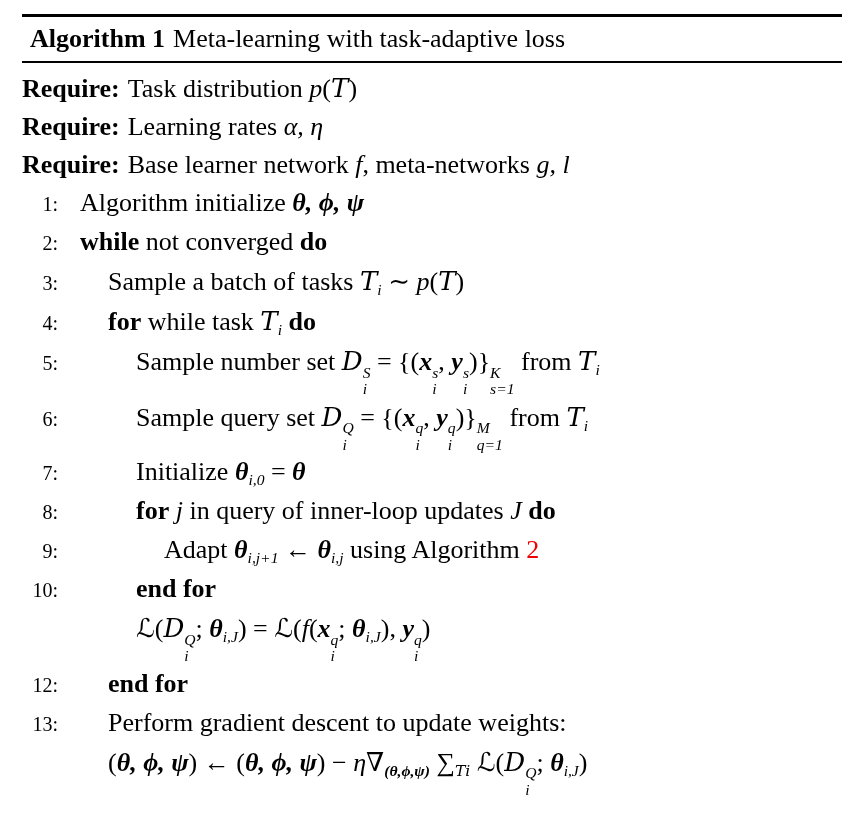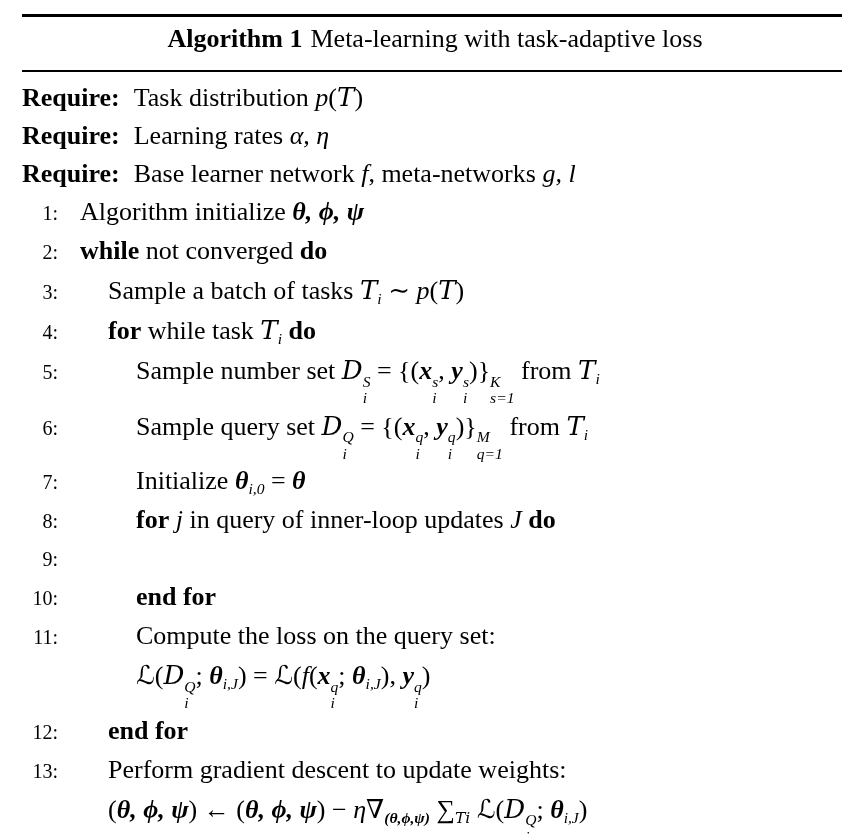--- a/index.html
+++ b/index.html
@@ -10,23 +10,22 @@
     font-family: "Liberation Serif", "DejaVu Serif", "DejaVu Sans", serif;
     overflow: hidden;
   }
   .wrap { padding: 14px 22px 0 22px; }
   .rule { height: 0; }
   .rule-thick { border-top: 3px solid #000; }
   .rule-thin  { border-top: 2px solid #000; }
   .caption {
     font-size: 26px;
     line-height: 42px;
-    padding: 1px 2px 10px 8px;
+    padding: 1px 2px 1px 8px;
     white-space: nowrap;
-    text-align: center;
   }
   .cap-title { margin-left: 8px; }
   .algo-body { padding: 6px 0 8px 0; font-size: 26px; }
   .line {
     display: flex;
     align-items: baseline;
     line-height: 38px;
     white-space: nowrap;
   }
   .num {
@@ -39,21 +38,21 @@
   .ind-0 { padding-left: 0; }
   .ind-1 { padding-left: 28px; }
   .ind-2 { padding-left: 56px; }
   .ind-3 { padding-left: 84px; }
 
   .seg-b  { font-weight: bold; }
   .seg-i  { font-style: italic; }
   .seg-bi { font-weight: bold; font-style: italic; }
   .seg-cal { font-style: italic; font-family: "DejaVu Serif", "DejaVu Sans", serif; }
   .seg-red { color: var(--link-red, #f20000); }
-  .seg-lbl { margin-right: 14px; }
+  .seg-lbl { margin-right: 8px; }
 
   sub.msub {
     font-size: 0.6em; line-height: 0;
     vertical-align: -0.35em; font-style: italic;
   }
   .supsub {
     display: inline-flex;
     flex-direction: column;
     align-items: flex-start;
     font-size: 0.6em;
@@ -131,28 +130,25 @@
       <div class="line">
         <span class="num">7:</span>
         <span class="content ind-2"><span>Initialize </span><span class="seg-bi">θ</span><sub class="msub">i,0</sub><span> = </span><span class="seg-bi">θ</span></span>
       </div>
       <div class="line">
         <span class="num">8:</span>
         <span class="content ind-2"><span class="seg-b">for</span><span> </span><span class="seg-i">j</span><span> in query of inner-loop updates </span><span class="seg-i">J</span><span> </span><span class="seg-b">do</span></span>
       </div>
       <div class="line">
         <span class="num">9:</span>
+        <span class="content ind-3"><span>Adapt </span><span class="seg-bi">θ</span><sub class="msub">i,j+1</sub><span> ← </span><span class="seg-bi">θ</span><sub class="msub">i,j</sub><span> using Algorithm </span><span class="seg-red">2</span></span>
       </div>
       <div class="line">
         <span class="num">10:</span>
         <span class="content ind-2"><span class="seg-b">end for</span></span>
-      </div>
-      <div class="line">
-        <span class="num">11:</span>
-        <span class="content ind-2"><span>Compute the loss on the query set:</span></span>
       </div>
       <div class="line">
         <span class="num"></span>
         <span class="content ind-2"><span>ℒ</span><span>(</span><span class="seg-cal">D</span><span class="supsub">
             <span class="ss-sup">Q</span>
             <span class="ss-sub">i</span>
           </span><span>; </span><span class="seg-bi">θ</span><sub class="msub">i,J</sub><span>) = </span><span>ℒ</span><span>(</span><span class="seg-i">f</span><span>(</span><span class="seg-bi">x</span><span class="supsub">
             <span class="ss-sup">q</span>
             <span class="ss-sub">i</span>
           </span><span>; </span><span class="seg-bi">θ</span><sub class="msub">i,J</sub><span>), </span><span class="seg-bi">y</span><span class="supsub">

